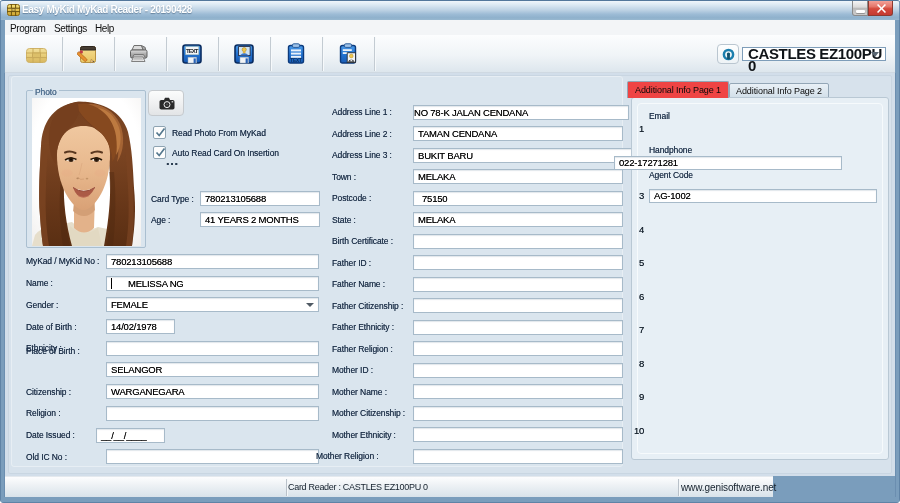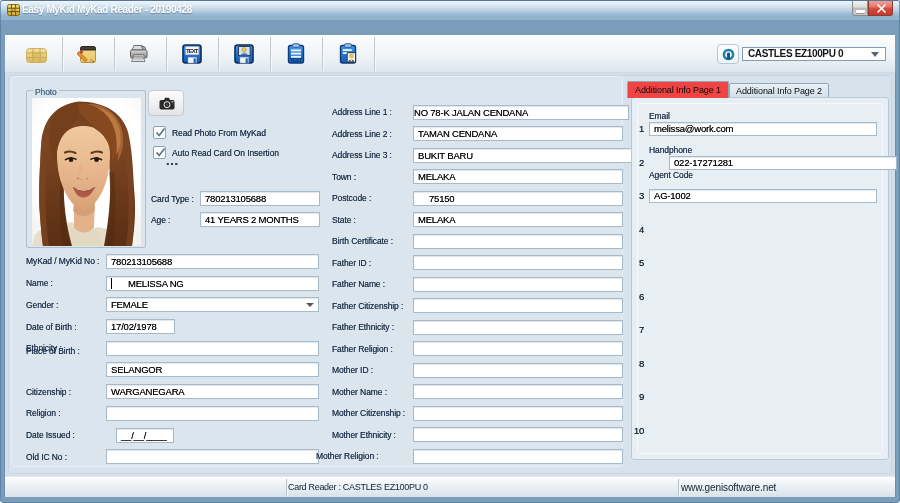--- a/index.html
+++ b/index.html
@@ -31,21 +31,21 @@
 #toolbar { left:5px; top:35px; width:890px; height:38px;
   background:linear-gradient(#fcfdfe 0%, #f0f4f7 55%, #dde6ed 100%);
   border-bottom:1px solid #cfd9e2; }
 .tsep { position:absolute; top:2px; width:1px; height:34px; background:#c3cbd2;
   box-shadow:1px 0 0 #f6f9fb; }
 .ticon { position:absolute; top:10px; }
 
 #rfbtn { left:717px; top:44px; width:22px; height:20px; background:linear-gradient(#fdfefe,#eef3f6);
   border:1px solid #bac6d0; border-radius:4px; }
 #combo1 { left:742px; top:47px; width:144px; height:14px; background:#fff;
-  border:1px solid #7e9db9; font-size:10px; font-weight:bold; color:#101418;
+  border:1px solid #7e9db9; font-size:15px; font-weight:bold; color:#101418;
   line-height:12px; padding-left:5px; letter-spacing:-0.35px; }
 #combo1 .arr { position:absolute; right:6px; top:4px; width:0; height:0;
   border-left:4px solid transparent; border-right:4px solid transparent; border-top:5px solid #5a6672; }
 
 #client { left:5px; top:73px; width:890px; height:403px; background:#d2deea; }
 #panelL { left:3px; top:2px; width:884px; height:399px; background:#d7e2ec;
   border:1px solid #c9d6e2; border-radius:2px; }
 #panelInner { left:6px; top:3px; width:612px; height:391px; background:#dae5ee;
   border:1px solid #e7eef4; border-radius:3px; }
 
@@ -69,21 +69,21 @@
   border:1px solid #93a6b6; letter-spacing:-0.1px; white-space:nowrap; }
 #tab1 { left:627px; top:81px; width:102px; height:17px; background:#ef4444;
   border-bottom:none; border-radius:2px 2px 0 0; line-height:16px; }
 #tab2 { left:729px; top:83px; width:100px; height:15px;
   background:linear-gradient(#e9f0f6,#d3e0ea); border-radius:2px 2px 0 0; line-height:14px; }
 #tabpanel { left:631px; top:97px; width:258px; height:363px; background:#e7eff5;
   border:1px solid #b9c8d4; border-radius:3px; }
 #tabpanel-inner { left:5px; top:5px; width:246px; height:351px;
   border:1px solid #f6fafc; border-radius:4px; }
 
-#statusbar { left:5px; top:476px; width:890px; height:21px;
+#statusbar { left:5px; top:476px; width:768px; height:21px;
   background:linear-gradient(#fdfdfe 0%, #eef2f5 40%, #d8e2ea 100%);
   border-top:1px solid #e4e9ee; font-size:9px; letter-spacing:-0.3px; color:#14202c; }
 .ssep { position:absolute; top:2px; width:1px; height:17px; background:#b9c1c9; box-shadow:1px 0 0 #f4f7f9; }
 </style></head><body>
 <div id="win">
 <div class="abs" id="titlebar"></div>
 <div class="abs" style="left:0;top:0;width:1px;height:503px;background:#54779c;opacity:.7"></div>
 <div class="abs" style="left:899px;top:0;width:1px;height:503px;background:#54779c;opacity:.7"></div>
 <div class="abs" style="left:0;top:502px;width:900px;height:1px;background:#54779c;opacity:.7"></div>
 <div class="abs" style="left:4px;top:73px;width:1px;height:424px;background:#5f82a5;opacity:.55"></div>
@@ -103,20 +103,25 @@
 </svg>
 <div class="abs" id="titletxt">Easy MyKid MyKad Reader - 20190428</div>
 <div class="abs" id="btn-min">
       <div></div>
     </div>
 <div class="abs" id="btn-close">
       <svg style="position:absolute;left:8px;top:3px" width="9" height="9" viewBox="0 0 9 9">
         <path d="M1.1 0 L4.5 3.4 L7.9 0 L9 1.1 L5.6 4.5 L9 7.9 L7.9 9 L4.5 5.6 L1.1 9 L0 7.9 L3.4 4.5 L0 1.1 Z" fill="#fff"></path>
       </svg>
     </div>
+<div class="abs" id="menubar">
+ <span style="left:5px">Program</span>
+      <span style="left:49px">Settings</span>
+      <span style="left:90px">Help</span>
+</div>
 <div class="abs" id="toolbar">
 <div class="tsep" style="left:57px"></div>
 <div class="tsep" style="left:109px"></div>
 <div class="tsep" style="left:161px"></div>
 <div class="tsep" style="left:213px"></div>
 <div class="tsep" style="left:265px"></div>
 <div class="tsep" style="left:317px"></div>
 <div class="tsep" style="left:369px"></div>
 
 <svg class="ticon" style="left:21px;top:13px;opacity:0.82" width="21" height="15" viewBox="0 0 21 15">
@@ -318,43 +323,43 @@
 <div class="abs fld" style="left:200px;top:190.5px;width:120px">780213105688</div>
 <div class="abs lbl" style="left:151px;top:214.5px">Age :</div>
 <div class="abs fld" style="left:200px;top:211.5px;width:120px">41 YEARS 2 MONTHS</div>
 <div class="abs lbl" style="left:26px;top:256.4px">MyKad / MyKid No :</div>
 <div class="abs fld" style="left:106px;top:253.9px;width:213px">780213105688</div>
 <div class="abs lbl" style="left:26px;top:278.1px">Name :</div>
 <div class="abs fld" style="left:106px;top:275.6px;width:213px"><span style="border-left:1px solid #000;padding-left:16px">MELISSA NG</span></div>
 <div class="abs lbl" style="left:26px;top:299.8px">Gender :</div>
 <div class="abs fld" style="left:106px;top:297.3px;width:213px">FEMALE<span style="position:absolute;right:4px;top:5px;width:0;height:0;border-left:4px solid transparent;border-right:4px solid transparent;border-top:4px solid #505a64"></span></div>
 <div class="abs lbl" style="left:26px;top:321.5px">Date of Birth :</div>
-<div class="abs fld" style="left:106px;top:319.0px;width:69px">17/02/1978</div>
+<div class="abs fld" style="left:106px;top:319.0px;width:69px">14/02/1978</div>
 <div class="abs lbl" style="left:26px;top:343.2px">Ethnicity :</div>
 <div class="abs fld" style="left:106px;top:340.7px;width:213px"></div>
 <div class="abs lbl" style="left:26px;top:346px">Place of Birth :</div>
 <div class="abs fld" style="left:106px;top:362.4px;width:213px">SELANGOR</div>
 <div class="abs lbl" style="left:26px;top:386.6px">Citizenship :</div>
 <div class="abs fld" style="left:106px;top:384.1px;width:213px">WARGANEGARA</div>
 <div class="abs lbl" style="left:26px;top:408.3px">Religion :</div>
 <div class="abs fld" style="left:106px;top:405.8px;width:213px"></div>
 <div class="abs lbl" style="left:26px;top:430.0px">Date Issued :</div>
-<div class="abs fld" style="left:116px;top:427.5px;width:58px">__/__/____</div>
+<div class="abs fld" style="left:96px;top:427.5px;width:69px">__/__/____</div>
 <div class="abs lbl" style="left:26px;top:451.7px">Old IC No :</div>
 <div class="abs fld" style="left:106px;top:449.2px;width:213px"></div>
 <div class="abs lbl" style="left:332px;top:107.2px">Address Line 1 :</div>
 <div class="abs fld" style="left:413px;top:104.7px;width:216px;padding-left:0">NO 78-K JALAN CENDANA</div>
 <div class="abs lbl" style="left:332px;top:128.7px">Address Line 2 :</div>
 <div class="abs fld" style="left:413px;top:126.2px;width:210px;padding-left:4px">TAMAN CENDANA</div>
 <div class="abs lbl" style="left:332px;top:150.2px">Address Line 3 :</div>
 <div class="abs fld" style="left:413px;top:147.7px;width:240px;padding-left:4px">BUKIT BARU</div>
 <div class="abs lbl" style="left:332px;top:171.7px">Town :</div>
 <div class="abs fld" style="left:413px;top:169.2px;width:210px;padding-left:4px">MELAKA</div>
 <div class="abs lbl" style="left:332px;top:193.2px">Postcode :</div>
-<div class="abs fld" style="left:413px;top:190.7px;width:210px;padding-left:15px">75150</div>
+<div class="abs fld" style="left:413px;top:190.7px;width:210px;padding-left:8px">75150</div>
 <div class="abs lbl" style="left:332px;top:214.7px">State :</div>
 <div class="abs fld" style="left:413px;top:212.2px;width:210px;padding-left:4px">MELAKA</div>
 <div class="abs lbl" style="left:332px;top:236.2px">Birth Certificate :</div>
 <div class="abs fld" style="left:413px;top:233.7px;width:210px;padding-left:4px"></div>
 <div class="abs lbl" style="left:332px;top:257.7px">Father ID :</div>
 <div class="abs fld" style="left:413px;top:255.2px;width:210px;padding-left:4px"></div>
 <div class="abs lbl" style="left:332px;top:279.2px">Father Name :</div>
 <div class="abs fld" style="left:413px;top:276.7px;width:210px;padding-left:4px"></div>
 <div class="abs lbl" style="left:332px;top:300.7px">Father Citizenship :</div>
 <div class="abs fld" style="left:413px;top:298.2px;width:210px;padding-left:4px"></div>
@@ -371,24 +376,23 @@
 <div class="abs lbl" style="left:332px;top:429.7px">Mother Ethnicity :</div>
 <div class="abs fld" style="left:413px;top:427.2px;width:210px;padding-left:4px"></div>
 <div class="abs lbl" style="left:316px;top:451.2px">Mother Religion :</div>
 <div class="abs fld" style="left:413px;top:448.7px;width:210px;padding-left:4px"></div>
 <div class="abs tab" id="tab2">Additional Info Page 2</div>
 <div class="abs" id="tabpanel">
       <div class="abs" id="tabpanel-inner"></div>
     </div>
 <div class="abs num" style="left:634px;top:124.0px;width:10px;text-align:right">1</div>
 <div class="abs lbl" style="left:649px;top:111.0px">Email</div>
-<div class="abs fld" style="left:649px;top:122.0px;width:228px;height:14px;line-height:12px">melissa@work.com</div>
 <div class="abs num" style="left:634px;top:157.5px;width:10px;text-align:right">2</div>
 <div class="abs lbl" style="left:649px;top:144.5px">Handphone</div>
-<div class="abs fld" style="left:669px;top:155.5px;width:228px;height:14px;line-height:12px">022-17271281</div>
+<div class="abs fld" style="left:614px;top:155.5px;width:228px;height:14px;line-height:12px">022-17271281</div>
 <div class="abs num" style="left:634px;top:191.0px;width:10px;text-align:right">3</div>
 <div class="abs lbl" style="left:649px;top:170px">Agent Code</div>
 <div class="abs fld" style="left:649px;top:189.0px;width:228px;height:14px;line-height:12px">AG-1002</div>
 <div class="abs num" style="left:634px;top:224.5px;width:10px;text-align:right">4</div>
 <div class="abs num" style="left:634px;top:258.0px;width:10px;text-align:right">5</div>
 <div class="abs num" style="left:634px;top:291.5px;width:10px;text-align:right">6</div>
 <div class="abs num" style="left:634px;top:325.0px;width:10px;text-align:right">7</div>
 <div class="abs num" style="left:634px;top:358.5px;width:10px;text-align:right">8</div>
 <div class="abs num" style="left:634px;top:392.0px;width:10px;text-align:right">9</div>
 <div class="abs num" style="left:634px;top:425.5px;width:10px;text-align:right">10</div>

